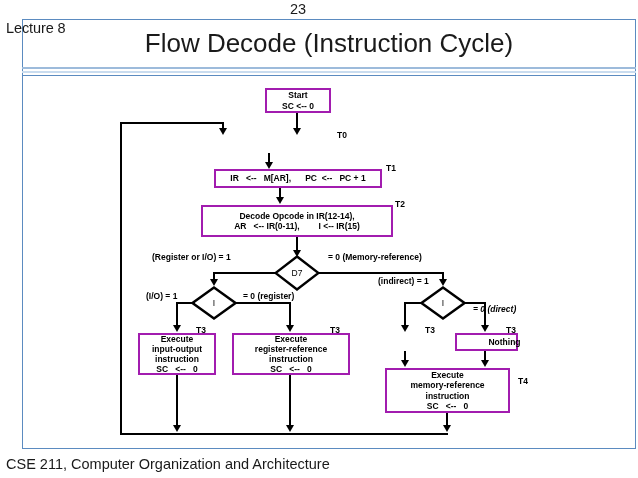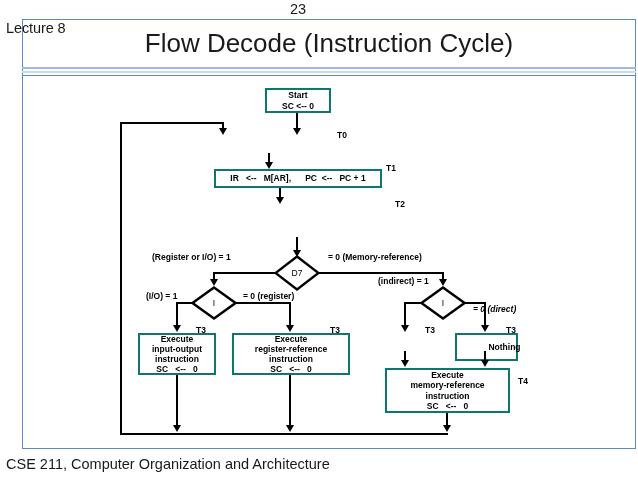--- a/index.html
+++ b/index.html
@@ -28,21 +28,21 @@
   #slide-title{
     position:absolute;left:22px;top:28px;width:614px;text-align:center;
     font-size:26px;color:#1a1a1a;font-weight:400;white-space:pre;
   }
 
   
   #footer{position:absolute;left:6px;top:456px;font-size:14.5px;color:#1a1a1a;white-space:pre;}
 
   
   .box{
-    position:absolute;border:2px solid #0f766e;background:#fff;box-sizing:border-box;
+    position:absolute;border:2px solid #a21caf;background:#fff;box-sizing:border-box;
     display:flex;flex-direction:column;align-items:center;justify-content:center;
     font-size:8.5px;font-weight:bold;color:#000;line-height:1.18;text-align:center;
     white-space:pre;
   }
   .box .ln{display:block;}
 
   .dia{position:absolute;box-sizing:border-box;}
   .dia .shape{
     position:absolute;left:0;top:0;width:100%;height:100%;
   }
@@ -96,20 +96,24 @@
   <div class="arrow" style="left:264.5px;top:162px;"></div>
 
   <div class="box" style="left:214px;top:169px;width:168px;height:19px;">
     <span class="ln">IR   &lt;--   M[AR],      PC  &lt;--   PC + 1</span>
   </div>
   <div class="tag" style="left:386px;top:163px;">T1</div>
 
   <div class="vline" style="left:279px;top:188px;height:11px;"></div>
   <div class="arrow" style="left:275.5px;top:197px;"></div>
 
+  <div class="box" style="left:201px;top:205px;width:192px;height:32px;">
+    <span class="ln">Decode Opcode in IR(12-14),</span>
+    <span class="ln">AR   &lt;-- IR(0-11),        I &lt;-- IR(15)</span>
+  </div>
   <div class="tag" style="left:395px;top:199px;">T2</div>
 
   <div class="vline" style="left:296px;top:237px;height:13px;"></div>
   <div class="arrow" style="left:292.5px;top:250px;"></div>
 
   <div class="dia" style="left:274px;top:255px;width:46px;height:36px;">
     <svg class="shape" viewBox="0 0 46 36" preserveAspectRatio="none">
       <polygon points="23,1.5 44.5,18 23,34.5 1.5,18" fill="#ffffff" stroke="#000000" stroke-width="2.4"></polygon>
     </svg>
     <div class="lbl">D7</div>
@@ -173,21 +177,21 @@
   <div class="box" style="left:232px;top:333px;width:118px;height:42px;">
     <span class="ln">Execute</span>
     <span class="ln">register-reference</span>
     <span class="ln">instruction</span>
     <span class="ln">SC   &lt;--   0</span>
   </div>
   <div class="tag" style="left:330px;top:325px;">T3</div>
 
   <div class="tag" style="left:425px;top:325px;">T3</div>
 
-  <div class="box" style="left:455px;top:333px;width:63px;height:28px;padding-left:36px;">
+  <div class="box" style="left:455px;top:333px;width:63px;height:18px;padding-left:36px;">
     <span class="ln">Nothing</span>
   </div>
   <div class="tag" style="left:506px;top:325px;">T3</div>
 
   <div class="vline" style="left:404px;top:351px;height:11px;"></div>
   <div class="arrow" style="left:400.5px;top:360px;"></div>
 
   <div class="vline" style="left:484px;top:351px;height:11px;"></div>
   <div class="arrow" style="left:480.5px;top:360px;"></div>
 

